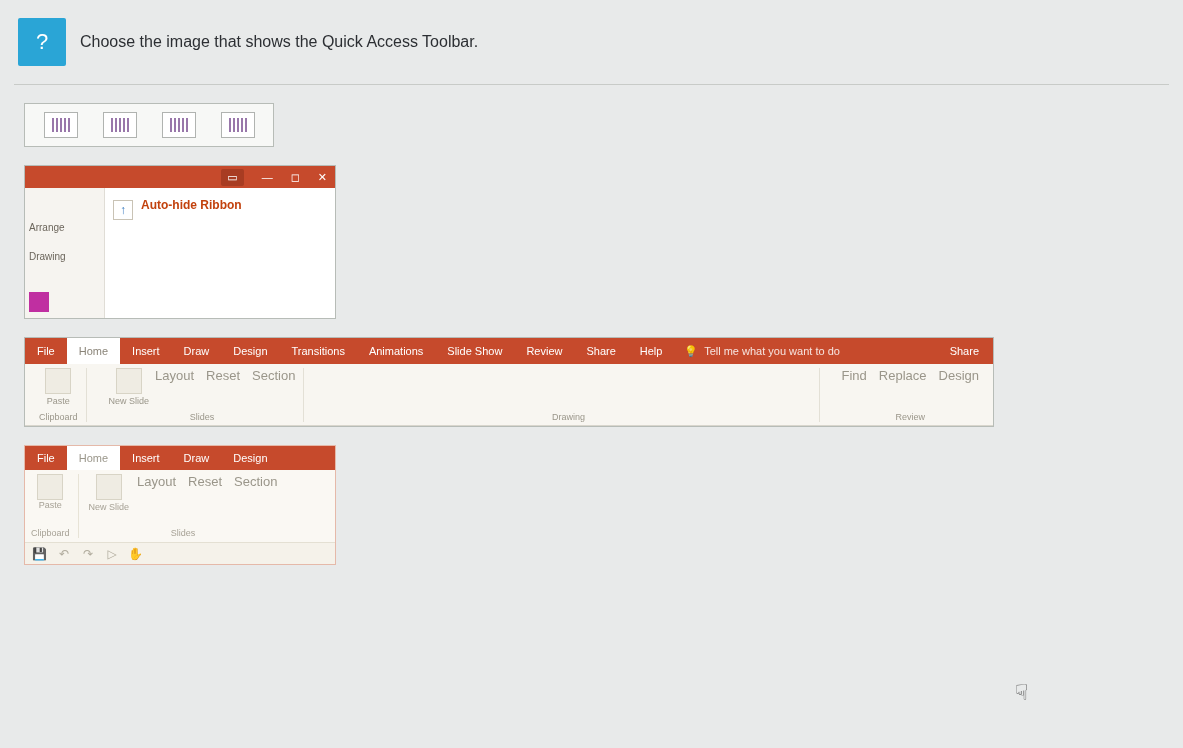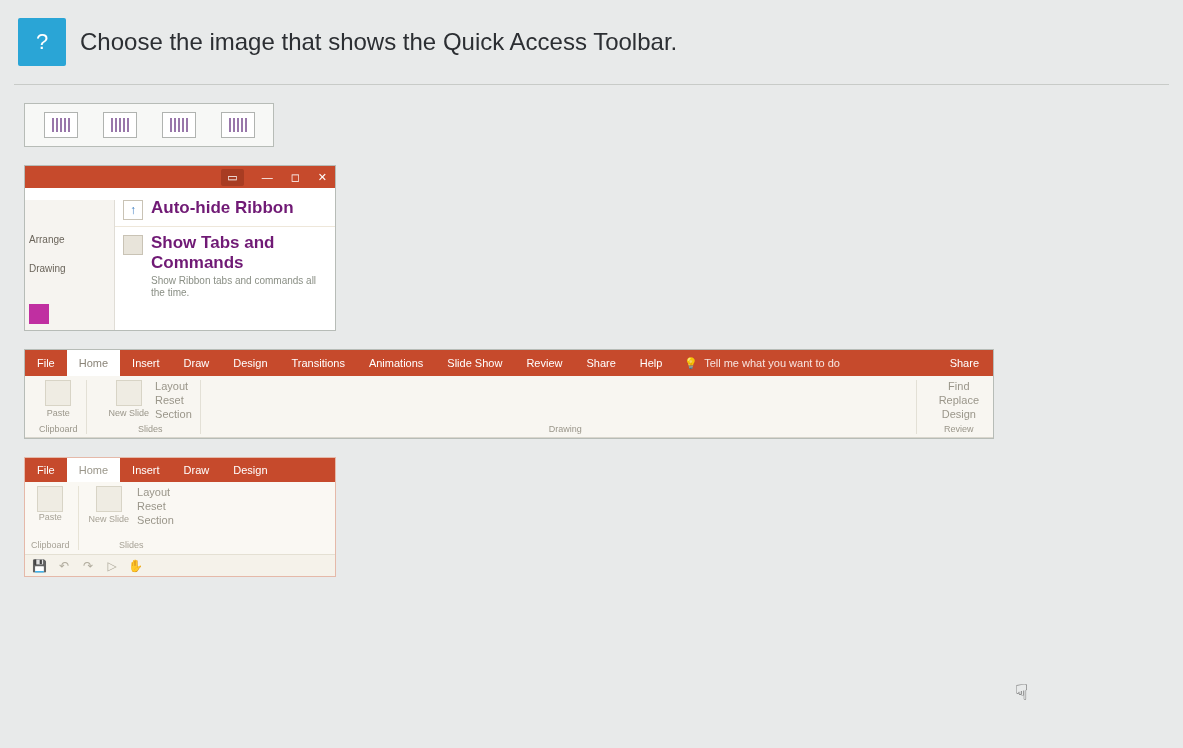--- a/index.html
+++ b/index.html
@@ -27,21 +27,21 @@
     height: 48px;
     background: #2aa5d6;
     display: flex;
     align-items: center;
     justify-content: center;
     color: #fff;
     font-size: 22px;
     border-radius: 2px;
   }
   .q-text {
-    font-size: 24px;
+    font-size: 16px;
     color: #2c2f33;
     font-weight: 400;
   }
 
   
   .option {
     margin: 0 0 18px 10px;
     border: 1px solid #b7bcb7;
     background: #fff;
     position: relative;
@@ -91,27 +91,26 @@
   }
   .opt2-titlebar .active-btn{
     background:#a83c22;
     padding:2px 6px;
     border-radius:2px;
   }
   .opt2-body {
     display: flex;
   }
   .opt2-left {
-    width: 90px;
+    width: 80px;
     background: #f6f4f0;
     border-right: 1px solid #e0ddd6;
     padding: 6px 4px;
     font-size: 10px;
     color: #6b655b;
-    margin-top: 12px;
   }
   .opt2-left .grp { margin-top: 28px; }
   .opt2-magenta {
     width:20px;height:20px;background:#c02fa1;margin-top:30px;
   }
   .opt2-menu {
     flex: 1;
     padding: 4px 0;
   }
   .opt2-item {
@@ -119,21 +118,21 @@
     gap:8px;
     padding:6px 8px;
     border-bottom:1px solid #eee7da;
   }
   .opt2-item:last-child{border-bottom:none;}
   .opt2-icon {
     width:20px;height:20px;flex:0 0 20px;background:#e8e4da;border:1px solid #c9c3b5;margin-top:2px;
   }
   .opt2-icon.arrow{background:#fff;display:flex;align-items:center;justify-content:center;color:#3a7bbf;font-size:12px;}
   .opt2-title {
-    color:#701a75;font-size:17px;font-weight:600;margin-bottom:2px;
+    color:#c2410c;font-size:12px;font-weight:600;margin-bottom:2px;
   }
   .opt2-desc {
     color:#8a8f85;font-size:10px;line-height:1.2;
   }
 
   
   .opt3 {
     width: 970px;
     background:#fff;
   }
@@ -144,21 +143,21 @@
   .opt3-tabs .tab.active{background:#fff;color:#8a8478;}
   .opt3-tabs .search{flex:1;display:flex;align-items:center;gap:6px;padding-left:10px;opacity:.85;}
   .opt3-tabs .share{padding:0 14px;text-align:center;}
   .opt3-ribbon{
     height:62px;border-bottom:1px solid #d9d6cd;background:#f8f6f1;display:flex;align-items:flex-start;padding:4px 6px;gap:14px;font-size:9px;color:#9a968a;
   }
   .rgroup{display:flex;flex-direction:column;align-items:center;gap:2px;border-right:1px solid #e3e0d6;padding:0 8px;height:54px;justify-content:space-between;}
   .rgroup:last-child{border-right:none;text-align:center;}
   .rg-body{display:flex;gap:6px;align-items:flex-start;}
   .big-icn{width:26px;height:26px;background:#efece3;border:1px solid #d8d4c6;}
-  .stack3{display:flex;flex-direction:column;gap:2px;font-size:11px;color:#9a968a;}
+  .stack3{display:flex;flex-direction:row;gap:12px;font-size:13px;color:#9a968a;}
   .rg-label{font-size:9px;color:#9a968a;}
 
   
   .opt4{
     width:312px;background:#fff;border-color:#e5b9a9;
   }
   .opt4-tabs{
     height:24px;background:#c64a2c;display:flex;align-items:center;color:#fff;font-size:11px;
   }
   .opt4-tabs .tab{padding:0 12px;height:100%;display:flex;align-items:center;}
@@ -210,27 +209,20 @@
       <div class="opt2-left">
         <div class="grp">Arrange</div>
         <div style="margin-top:18px;">Drawing</div>
         <div class="opt2-magenta"></div>
       </div>
       <div class="opt2-menu">
         <div class="opt2-item">
           <div class="opt2-icon arrow">↑</div>
           <div>
             <div class="opt2-title">Auto-hide Ribbon</div>
-          </div>
-        </div>
-        <div class="opt2-item">
-          <div class="opt2-icon"></div>
-          <div>
-            <div class="opt2-title">Show Tabs and Commands</div>
-            <div class="opt2-desc">Show Ribbon tabs and commands all the time.</div>
           </div>
         </div>
       </div>
     </div>
   </div>
 
   <div class="option opt3">
     <div class="opt3-tabs">
       <div class="tab">File</div>
       <div class="tab active">Home</div>

